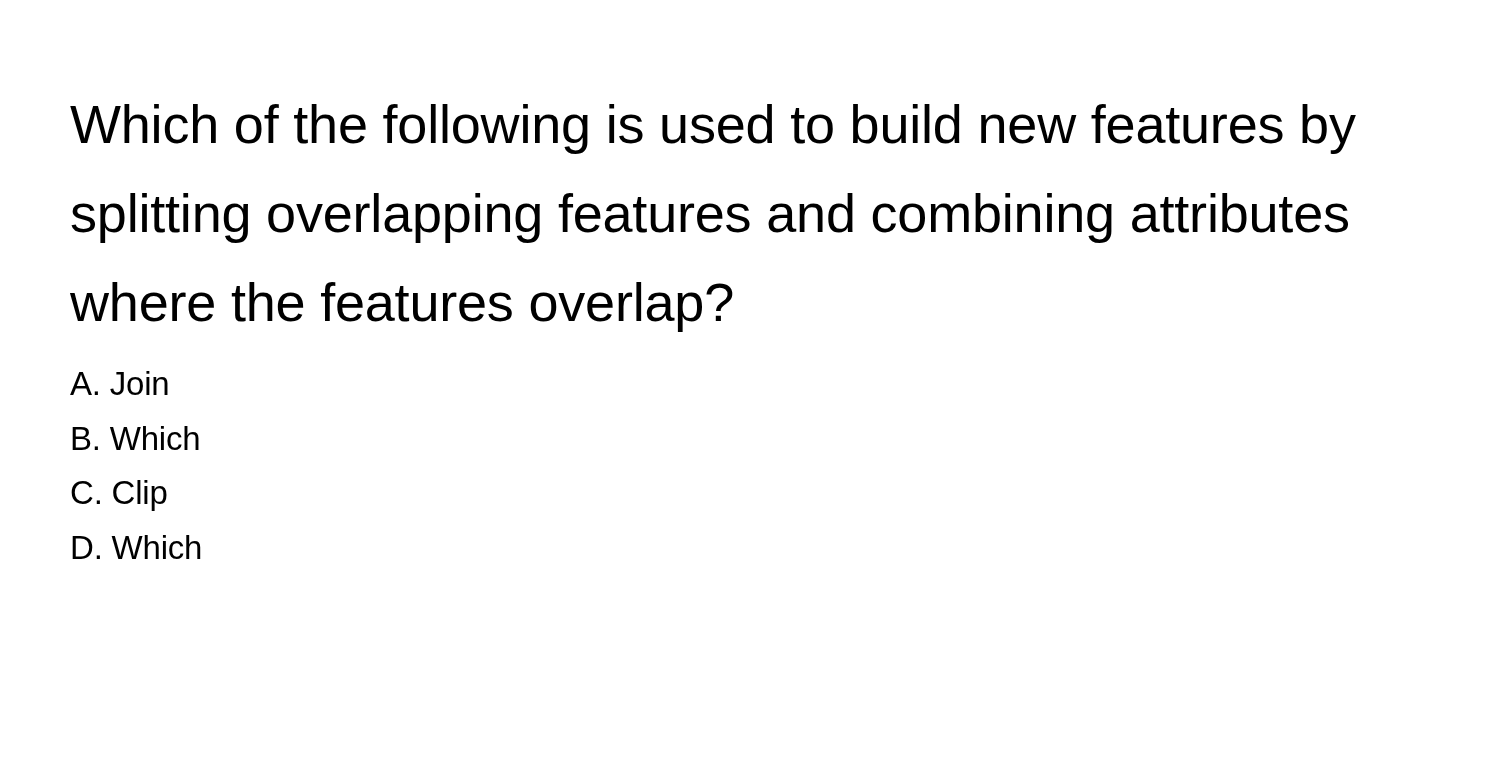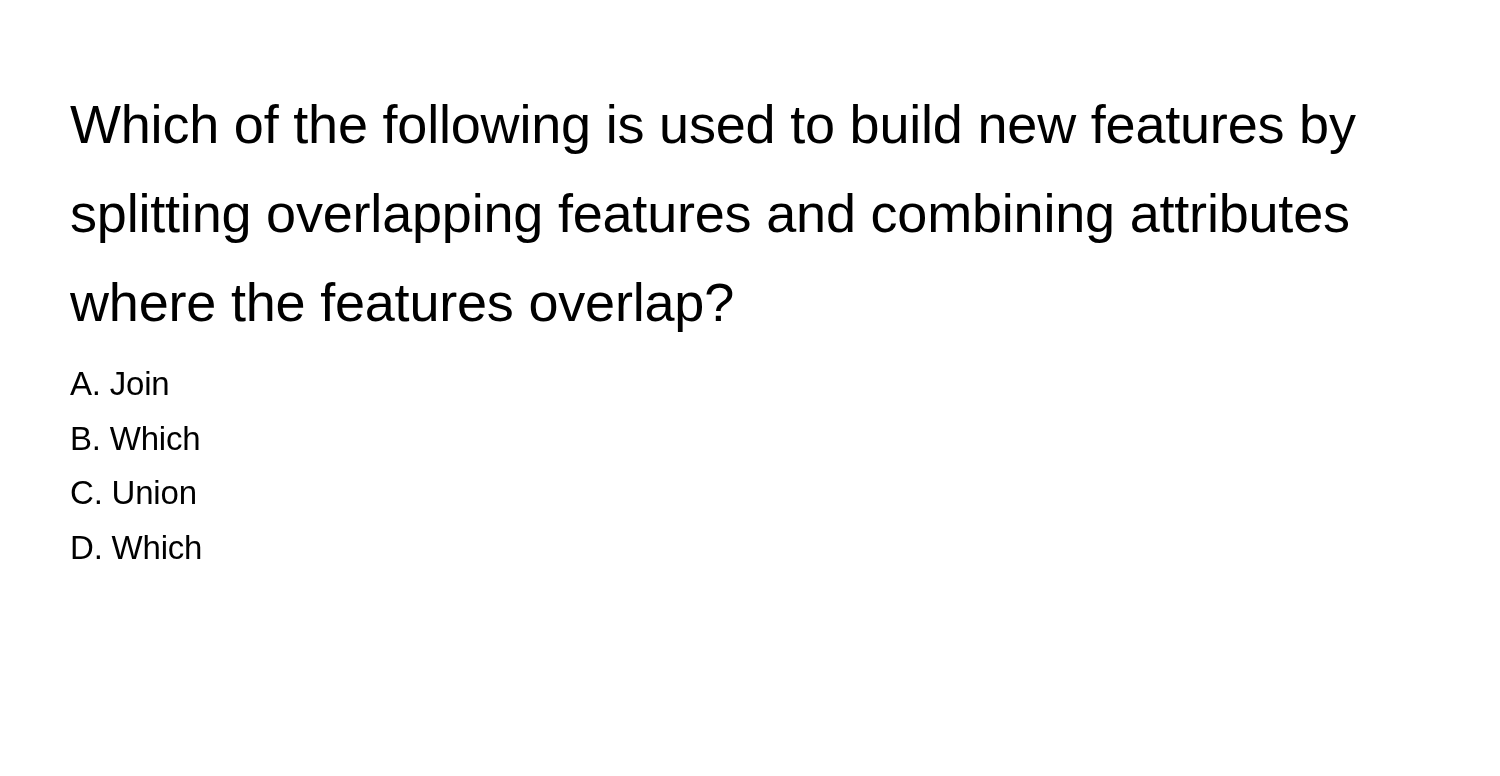--- a/index.html
+++ b/index.html
@@ -41,19 +41,19 @@
   <span>Join</span>
 </div>
 
 <div class="option">
   <span>B.</span>
   <span>Which</span>
 </div>
 
 <div class="option">
   <span>C.</span>
-  <span>Union</span>
+  <span>Clip</span>
 </div>
 
 <div class="option">
   <span>D.</span>
   <span>Which</span>
 </div>
 
 </body></html>

